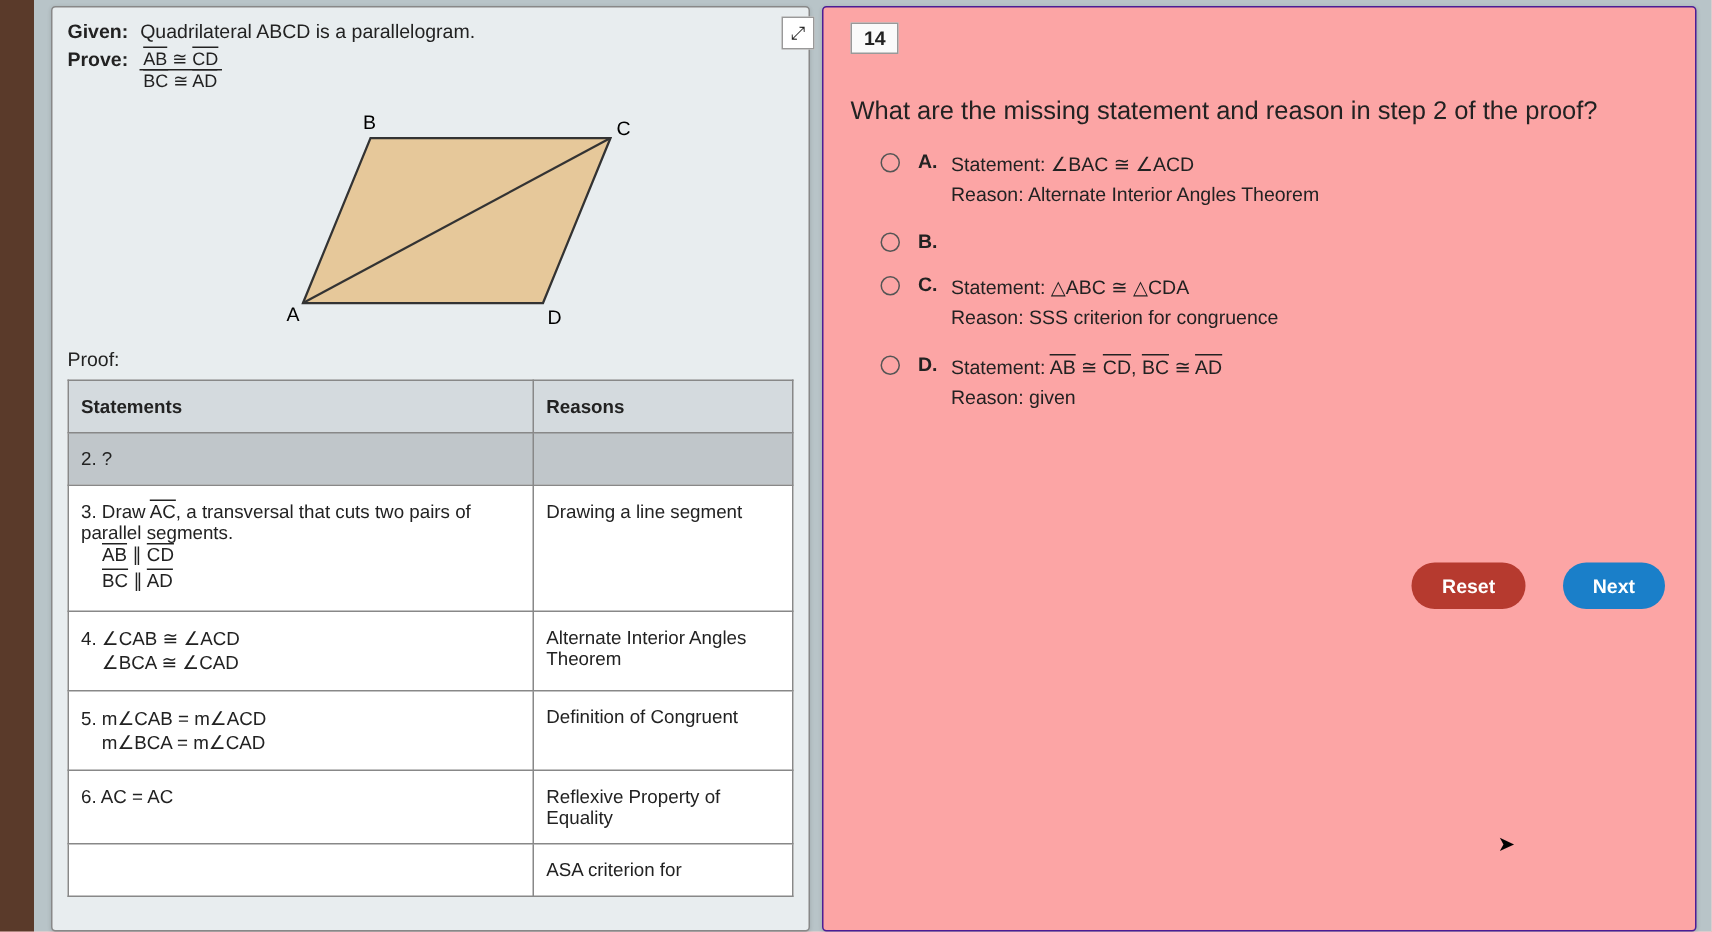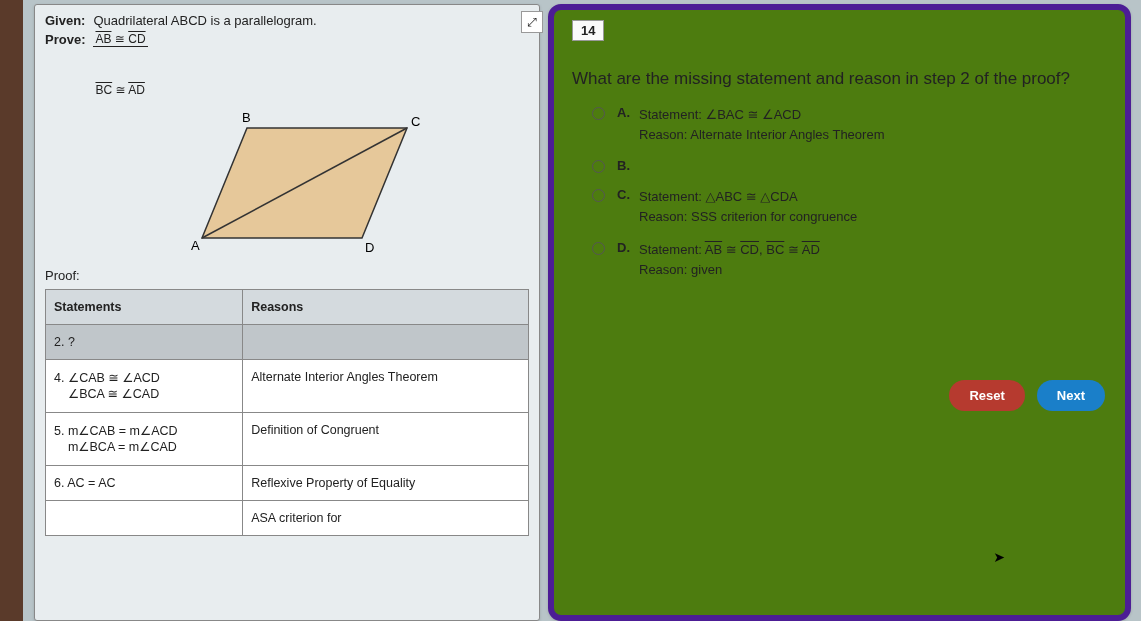--- a/index.html
+++ b/index.html
@@ -22,23 +22,23 @@
     width: 506px;
     background: #e8edef;
     border: 1px solid #888;
     border-radius: 3px;
     padding: 8px 10px;
     position: relative;
     box-shadow: 0 1px 3px rgba(0,0,0,0.15);
   }
   .right-panel {
     flex: 1;
-    background: #4d7c0f;
-    border: 6px solid #4c1d95;
-    border-radius: 13px;
+    background: #fca5a5;
+    border: 1px solid #4c1d95;
+    border-radius: 3px;
     padding: 10px 18px;
     position: relative;
     box-shadow: 0 1px 3px rgba(0,0,0,0.15);
   }
   .expand-btn {
     position: absolute;
     top: 6px;
     right: -4px;
     width: 22px;
     height: 22px;
@@ -63,21 +63,21 @@
   }
   .fraction {
     display: inline-flex;
     flex-direction: column;
     align-items: flex-start;
     line-height: 1.2;
     font-size: 12px;
     justify-content: flex-end;
   }
   .fraction .top { border-bottom: 1px solid #222; padding: 0 2px; }
-  .fraction .bot { padding: 0 2px; margin-top: 36px; }
+  .fraction .bot { padding: 0 2px; }
   .overline { text-decoration: overline; }
   .diagram-wrap {
     display: flex;
     justify-content: center;
     margin: 10px 0 10px 0;
   }
   .proof-label {
     font-weight: normal;
     margin-bottom: 6px;
   }
@@ -135,21 +135,21 @@
     font-weight: bold;
     width: 22px;
     flex-shrink: 0;
   }
   .opt-body { line-height: 1.5; }
   .btn-row {
     position: absolute;
     right: 20px;
     top: 370px;
     display: flex;
-    gap: 12px;
+    gap: 25px;
   }
   .pill-btn {
     padding: 8px 20px;
     border-radius: 20px;
     color: #fff;
     font-weight: bold;
     font-size: 13px;
     border: none;
     cursor: pointer;
   }
@@ -203,20 +203,30 @@
           <tr>
         <th>Statements</th>
         <th>Reasons</th>
       </tr>
       <tr class="highlight">
         <td>2.    ?</td>
         <td></td>
       </tr>
       <tr>
         <td>
+          3. Draw <span class="overline">AC</span>, a transversal that cuts two pairs of parallel segments.
+          <div class="sub-lines">
+            <span class="overline">AB</span> ∥ <span class="overline">CD</span><br>
+            <span class="overline">BC</span> ∥ <span class="overline">AD</span>
+          </div>
+        </td>
+        <td>Drawing a line segment</td>
+      </tr>
+      <tr>
+        <td>
           4. <span class="ang">∠</span>CAB ≅ <span class="ang">∠</span>ACD<br>
           &nbsp;&nbsp;&nbsp;&nbsp;<span class="ang">∠</span>BCA ≅ <span class="ang">∠</span>CAD
         </td>
         <td>Alternate Interior Angles Theorem</td>
       </tr>
       <tr>
         <td>
           5. m<span class="ang">∠</span>CAB = m<span class="ang">∠</span>ACD<br>
           &nbsp;&nbsp;&nbsp;&nbsp;m<span class="ang">∠</span>BCA = m<span class="ang">∠</span>CAD
         </td>

